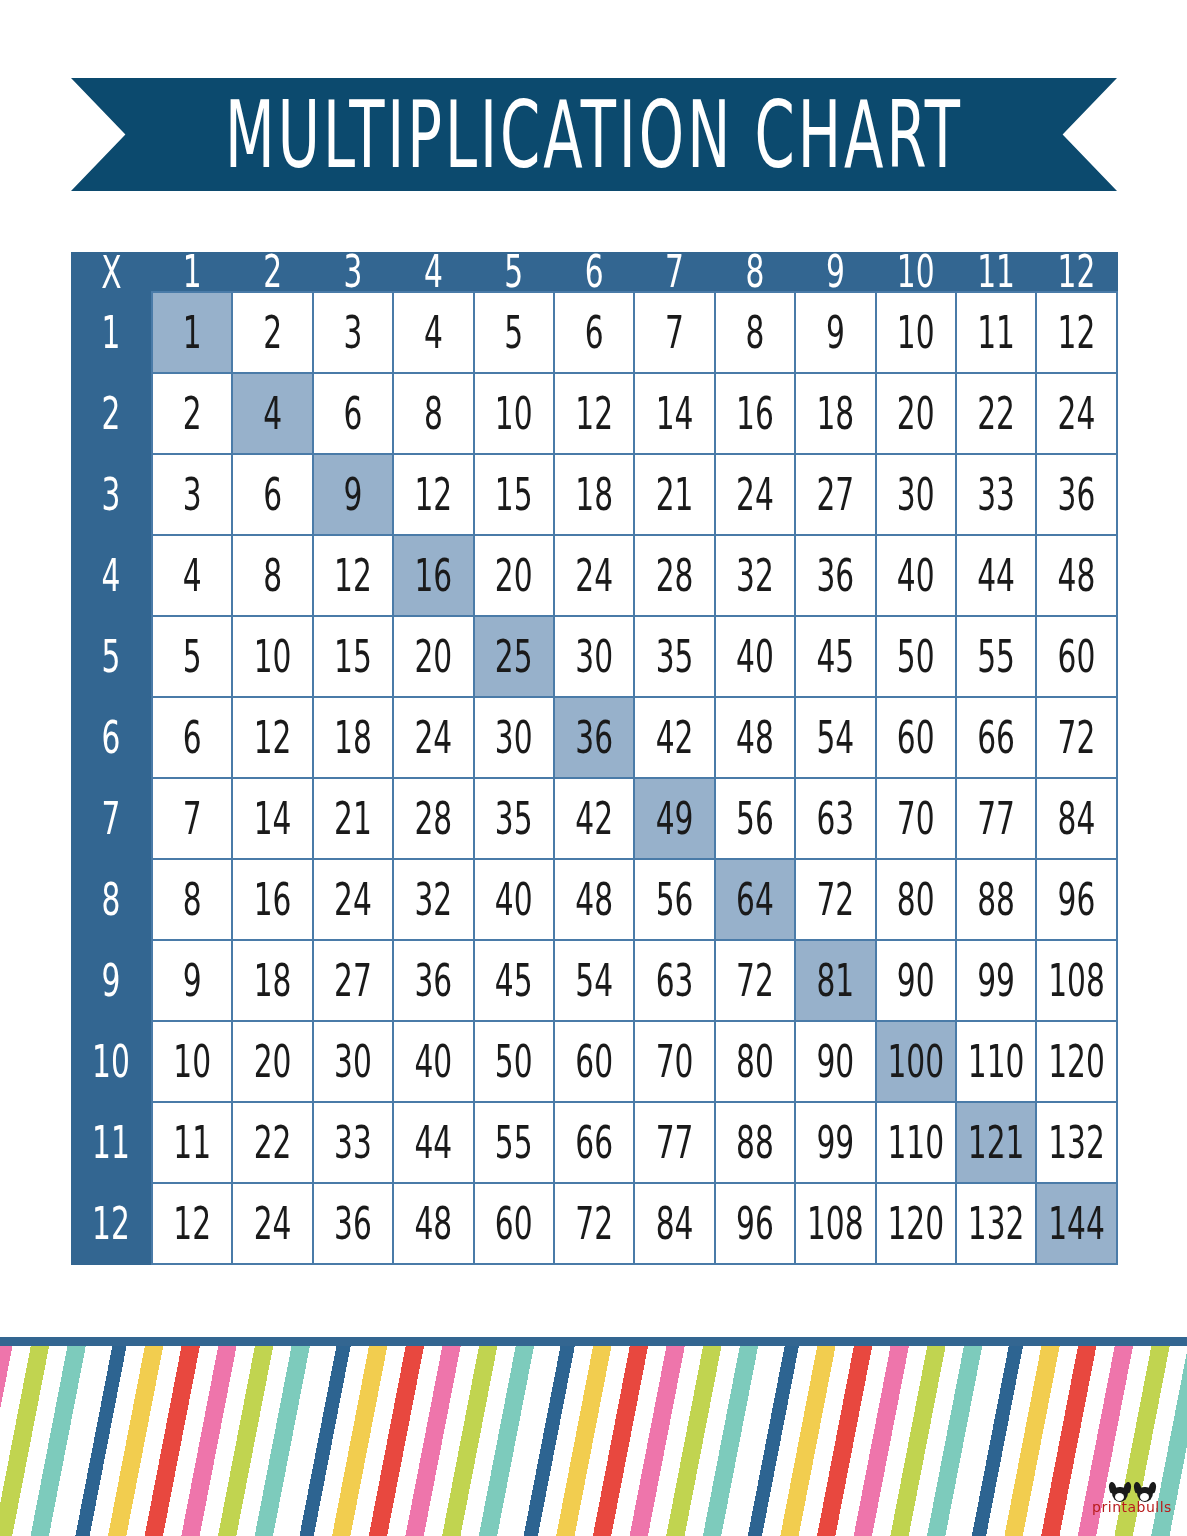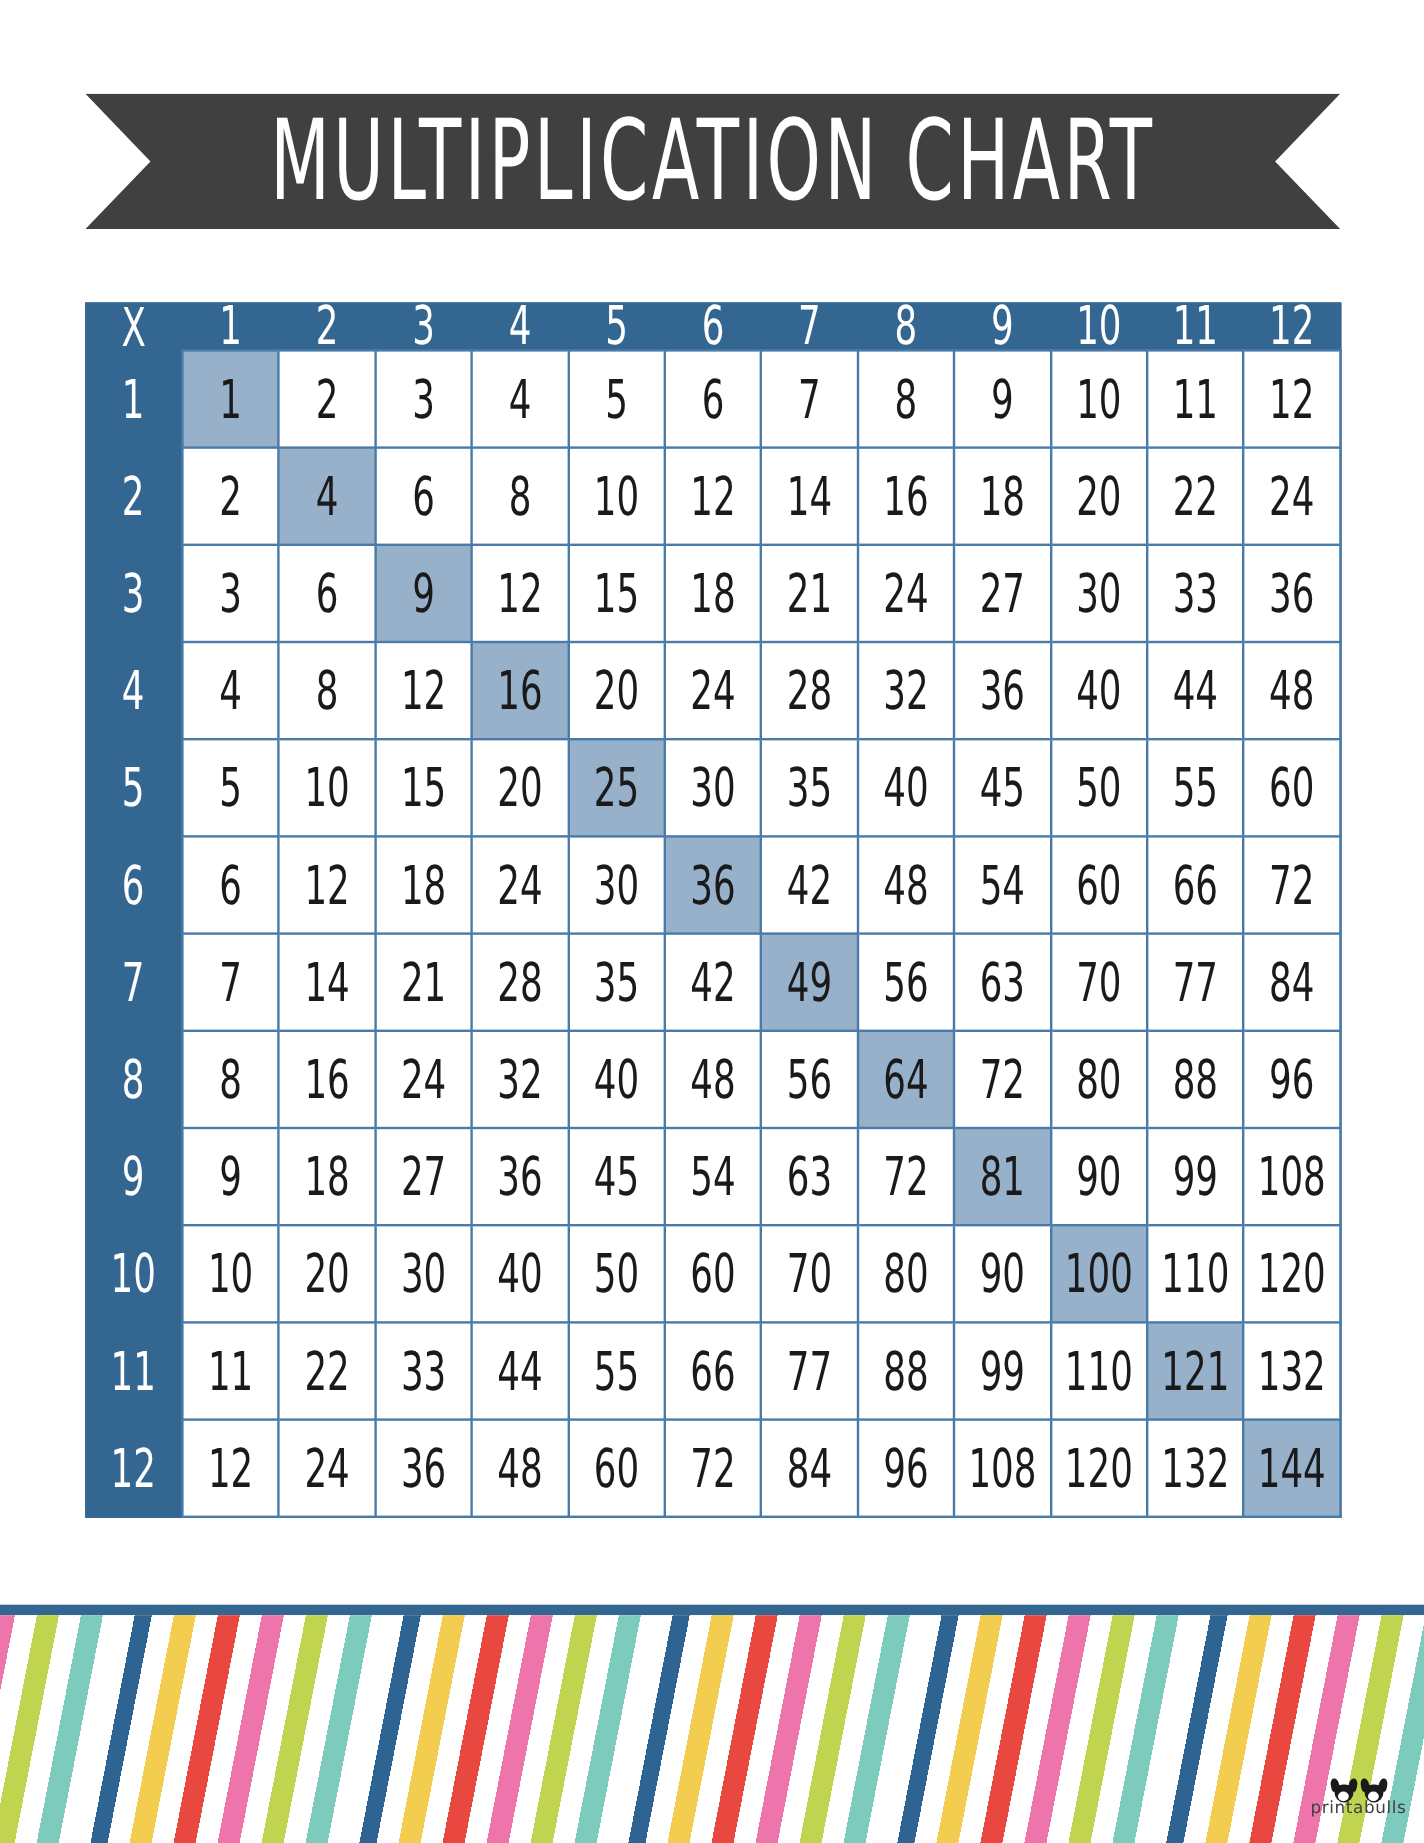--- a/index.html
+++ b/index.html
@@ -15,21 +15,21 @@
     font-family: "DejaVu Sans", sans-serif;
   }
 
   
   #banner {
     position: absolute;
     left: 71px;
     top: 78px;
     width: 1046px;
     height: 113px;
-    background: #404040;
+    background: #0c4a6e;
     -webkit-clip-path: polygon(0 0, 100% 0, 100% 100%, 0 100%, 5.2% 50%);
     clip-path: polygon(0 0, 100% 0, 94.8% 50%, 100% 100%, 0 100%, 5.2% 50%);
     display: flex;
     align-items: center;
     justify-content: center;
   }
   #banner-title {
     color: #ffffff;
     font-family: "DejaVu Sans Condensed", "Liberation Sans Narrow", "Liberation Sans", sans-serif;
     font-size: 64px;
@@ -174,21 +174,21 @@
     border-radius: 50% 50% 30% 30%;
   }
   .dog .ear-l { left: 0px;  transform: rotate(-12deg); }
   .dog .ear-r { right: 0px; transform: rotate(12deg); }
   .dog.pink .head,
   .dog.pink .ear-l,
   .dog.pink .ear-r { background: #1a1a1a; }
   #logo-text {
     font-family: "DejaVu Sans", sans-serif;
     font-size: 14px;
-    color: #404040;
+    color: #b91c1c;
     letter-spacing: 0.5px;
     margin-top: -4px;
     background: rgba(255,255,255,0.0);
   }
 </style>
 </head>
 <body>
 
 <div id="banner">
   <div id="banner-title">MULTIPLICATION CHART</div>

